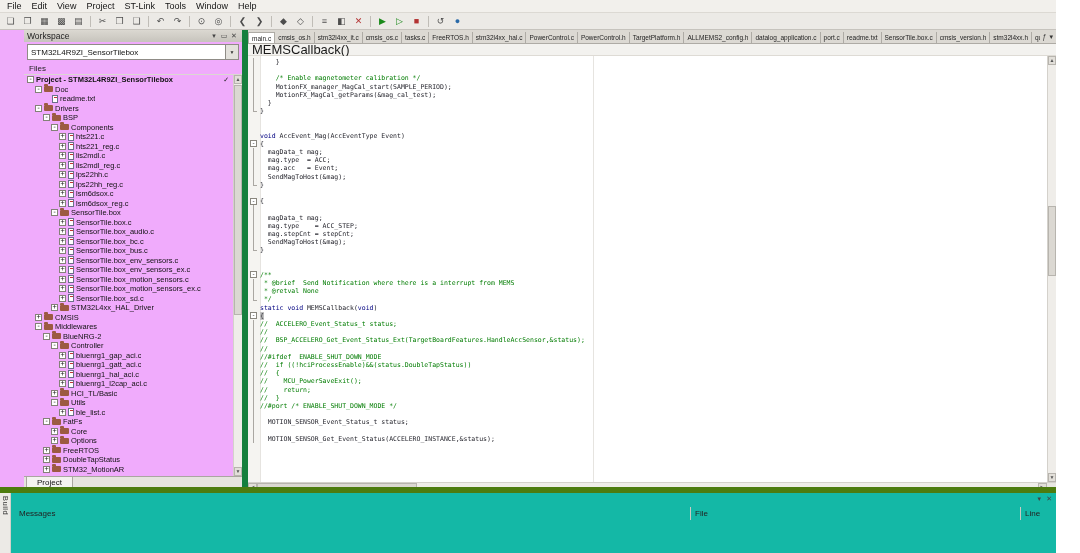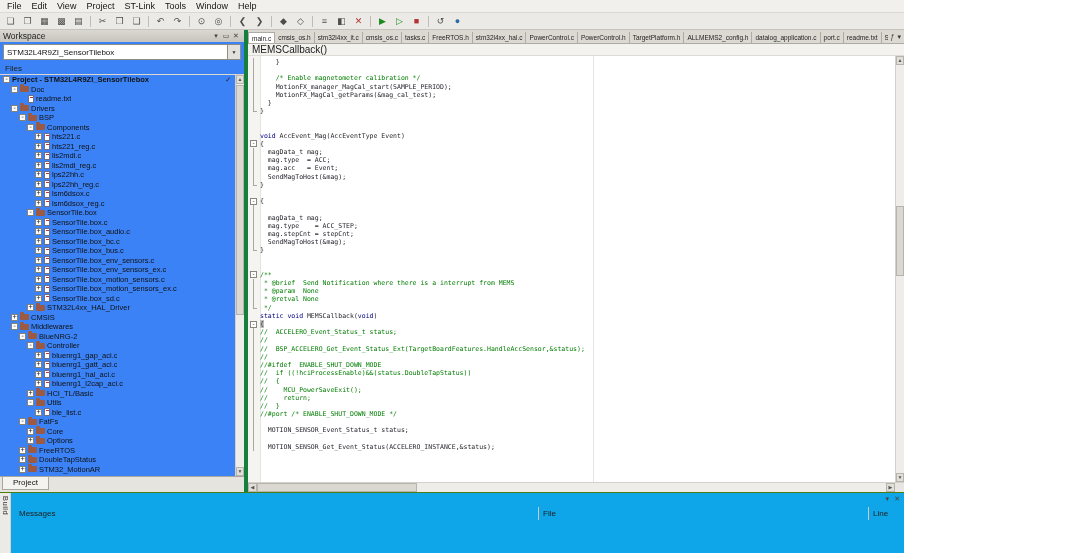--- a/index.html
+++ b/index.html
@@ -1,36 +1,36 @@
 <!DOCTYPE html>
 <html><head>
 <meta charset="utf-8">
 <style>
   html,body{margin:0;padding:0;}
-  .app{width:904px;height:553px;position:relative;overflow:hidden;background:#e8e6e2;
+  .app{width:1056px;height:553px;position:relative;overflow:hidden;background:#e8e6e2;
        font-family:"Liberation Sans",sans-serif;-webkit-font-smoothing:antialiased;}
 
   
   .menubar{height:13px;box-sizing:border-box;display:flex;align-items:center;background:#f2f0ec;
            border-bottom:1px solid #dcd9d3;padding-left:2px;}
   .menu-item{padding:1px 5px;font-size:9px;color:#151515;}
 
   
   .toolbar{height:17px;box-sizing:border-box;display:flex;align-items:center;background:#eceae6;
            border-bottom:1px solid #c6c3bd;padding-left:2px;}
   .tb-btn{width:15px;height:14px;display:flex;align-items:center;justify-content:center;
           font-size:9px;color:#4d4d4d;margin:0 1px;}
   .tb-sep{width:1px;height:11px;background:#c0bdb7;margin:0 3px;}
 
   
   .main{position:absolute;top:30px;left:0;right:0;bottom:61px;display:flex;}
 
   
-  .ws{width:248px;flex:0 0 248px;display:flex;flex-direction:column;background:#3b82f6;
-      border-right:4px solid #15803d;box-sizing:border-box;min-height:0;}
+  .ws{width:248px;flex:0 0 248px;display:flex;flex-direction:column;background:#f0abfc;
+      border-right:6px solid #15803d;box-sizing:border-box;min-height:0;padding-left:24px;}
   .ws-header{height:12px;flex:0 0 12px;background:linear-gradient(#dbd8d1,#c7c4bd);display:flex;
              align-items:center;padding:0 3px;font-size:8.5px;color:#222;}
   .ws-header .sp{flex:1;}
   .hd-ic{width:10px;text-align:center;font-size:7px;color:#444;}
   .combo{margin:2px 3px;height:14px;flex:0 0 14px;background:#fff;border:1px solid #8f8c86;
          display:flex;align-items:center;font-size:8px;}
   .combo-label{flex:1;padding-left:3px;white-space:nowrap;overflow:hidden;color:#111;}
   .combo-btn{width:12px;height:100%;background:#e3e1dc;border-left:1px solid #8f8c86;display:flex;
              align-items:center;justify-content:center;font-size:5px;color:#333;}
   .files-h{height:12px;flex:0 0 12px;display:flex;align-items:center;padding-left:5px;font-size:8px;
@@ -68,21 +68,21 @@
   .ed{flex:1;display:flex;flex-direction:column;min-width:0;background:#fff;}
   .tabbar{height:13px;flex:0 0 13px;background:#dcd9d3;border-bottom:1px solid #aeaba5;display:flex;
           align-items:flex-end;box-sizing:content-box;}
   .tabs{display:flex;align-items:flex-end;overflow:hidden;flex:1;height:100%;}
   .etab{font-size:6.5px;padding:2px 3px 1px;border-right:1px solid #aeaba5;color:#222;white-space:nowrap;
         height:11px;box-sizing:border-box;background:#dcd9d3;}
   .etab.active{background:#fff;border-top:1px solid #aeaba5;border-left:1px solid #aeaba5;}
   .tab-tools{display:flex;align-items:center;height:100%;padding:0 3px;gap:3px;flex:0 0 auto;}
   .tt-ic{font-size:7px;color:#333;}
   .funcnav{height:11px;flex:0 0 11px;background:#f3f2ef;border-bottom:1px solid #dedbd5;display:flex;
-           align-items:center;padding-left:4px;font-size:10px;color:#1a1a1a;}
+           align-items:center;padding-left:4px;font-size:13px;color:#1a1a1a;}
   .code-wrap{flex:1;position:relative;overflow:hidden;min-height:0;background:#fff;}
   .fold-bg{position:absolute;left:0;top:0;bottom:0;width:12px;background:#f5f4f1;border-right:1px solid #e6e4e0;}
   .margin-line{position:absolute;left:345px;top:0;bottom:0;width:1px;background:#e6e4e0;}
   .code-lines{position:absolute;left:0;top:2px;right:9px;bottom:0;font-family:"DejaVu Sans Mono",monospace;
               font-size:6.5px;line-height:8.2px;overflow:hidden;}
   .cline{display:flex;height:8.2px;align-items:center;}
   .fcell{width:12px;flex:0 0 12px;height:8.2px;position:relative;}
   .fcell.f-b{width:7px;flex:0 0 7px;height:7px;margin-left:2px;margin-right:3px;border:1px solid #8a877f;
              background:#fff;box-sizing:border-box;font-size:6px;line-height:4px;text-align:center;color:#222;}
   .fcell.f-l::before{content:'';position:absolute;left:5px;top:0;bottom:0;border-left:1px solid #aaa7a2;}
@@ -94,22 +94,22 @@
   .tok-c{color:#007c00;}
   .tok-h{background:#c0c0c0;color:#26262e;}
   .hscroll{height:10px;flex:0 0 10px;background:#efede9;border-top:1px solid #d4d1cb;position:relative;box-sizing:border-box;}
   .hs-btn{position:absolute;top:0;bottom:0;width:9px;background:#e2dfd9;border:1px solid #b7b4ae;
           box-sizing:border-box;font-size:5px;line-height:7px;text-align:center;color:#555;}
   .hs-left{left:0;} .hs-right{right:9px;}
   .hs-thumb{position:absolute;left:9px;top:0;bottom:0;width:160px;background:#dbd8d2;border:1px solid #b7b4ae;box-sizing:border-box;}
   .hs-corner{position:absolute;right:0;top:0;bottom:0;width:9px;background:#e8e6e2;}
 
   
-  .build{position:absolute;left:0;right:0;bottom:0;height:60px;border-top:1px solid #4d7c0f;
-         background:#0ea5e9;display:flex;box-sizing:content-box;}
+  .build{position:absolute;left:0;right:0;bottom:0;height:60px;border-top:6px solid #4d7c0f;
+         background:#14b8a6;display:flex;box-sizing:content-box;}
   .build-vtab{width:11px;flex:0 0 11px;border-right:1px solid #d4d1cb;background:#eceae6;display:flex;
               align-items:flex-start;justify-content:center;padding-top:3px;box-sizing:border-box;}
   .build-vtab span{writing-mode:vertical-rl;font-size:7.5px;color:#333;letter-spacing:.5px;}
   .build-main{flex:1;position:relative;padding-top:14px;box-sizing:border-box;}
   .build-cols{height:13px;display:flex;align-items:center;font-size:8px;color:#222;}
   .bc-messages{flex:1;padding-left:8px;}
   .bc-file{width:330px;flex:0 0 330px;border-left:1px solid #ccc9c3;padding-left:4px;height:100%;
            display:flex;align-items:center;box-sizing:border-box;}
   .bc-line{width:36px;flex:0 0 36px;border-left:1px solid #ccc9c3;padding-left:4px;height:100%;
            display:flex;align-items:center;box-sizing:border-box;}
@@ -549,24 +549,20 @@
             <div class="cline">
               <span class="fcell f-b">-</span>
               <span class="ctext"><span class="tok-c">/**</span></span>
             </div>
             <div class="cline">
               <span class="fcell f-l"></span>
               <span class="ctext"><span class="tok-c"> * @brief  Send Notification where there is a interrupt from MEMS</span></span>
             </div>
             <div class="cline">
               <span class="fcell f-l"></span>
-              <span class="ctext"><span class="tok-c"> * @param  None</span></span>
-            </div>
-            <div class="cline">
-              <span class="fcell f-l"></span>
               <span class="ctext"><span class="tok-c"> * @retval None</span></span>
             </div>
             <div class="cline">
               <span class="fcell f-e"></span>
               <span class="ctext"><span class="tok-c"> */</span></span>
             </div>
             <div class="cline">
               <span class="fcell"></span>
               <span class="ctext"><span class="tok-k">static void</span><span class="tok-p"> MEMSCallback(</span><span class="tok-k">void</span><span class="tok-p">)</span></span>
             </div>

